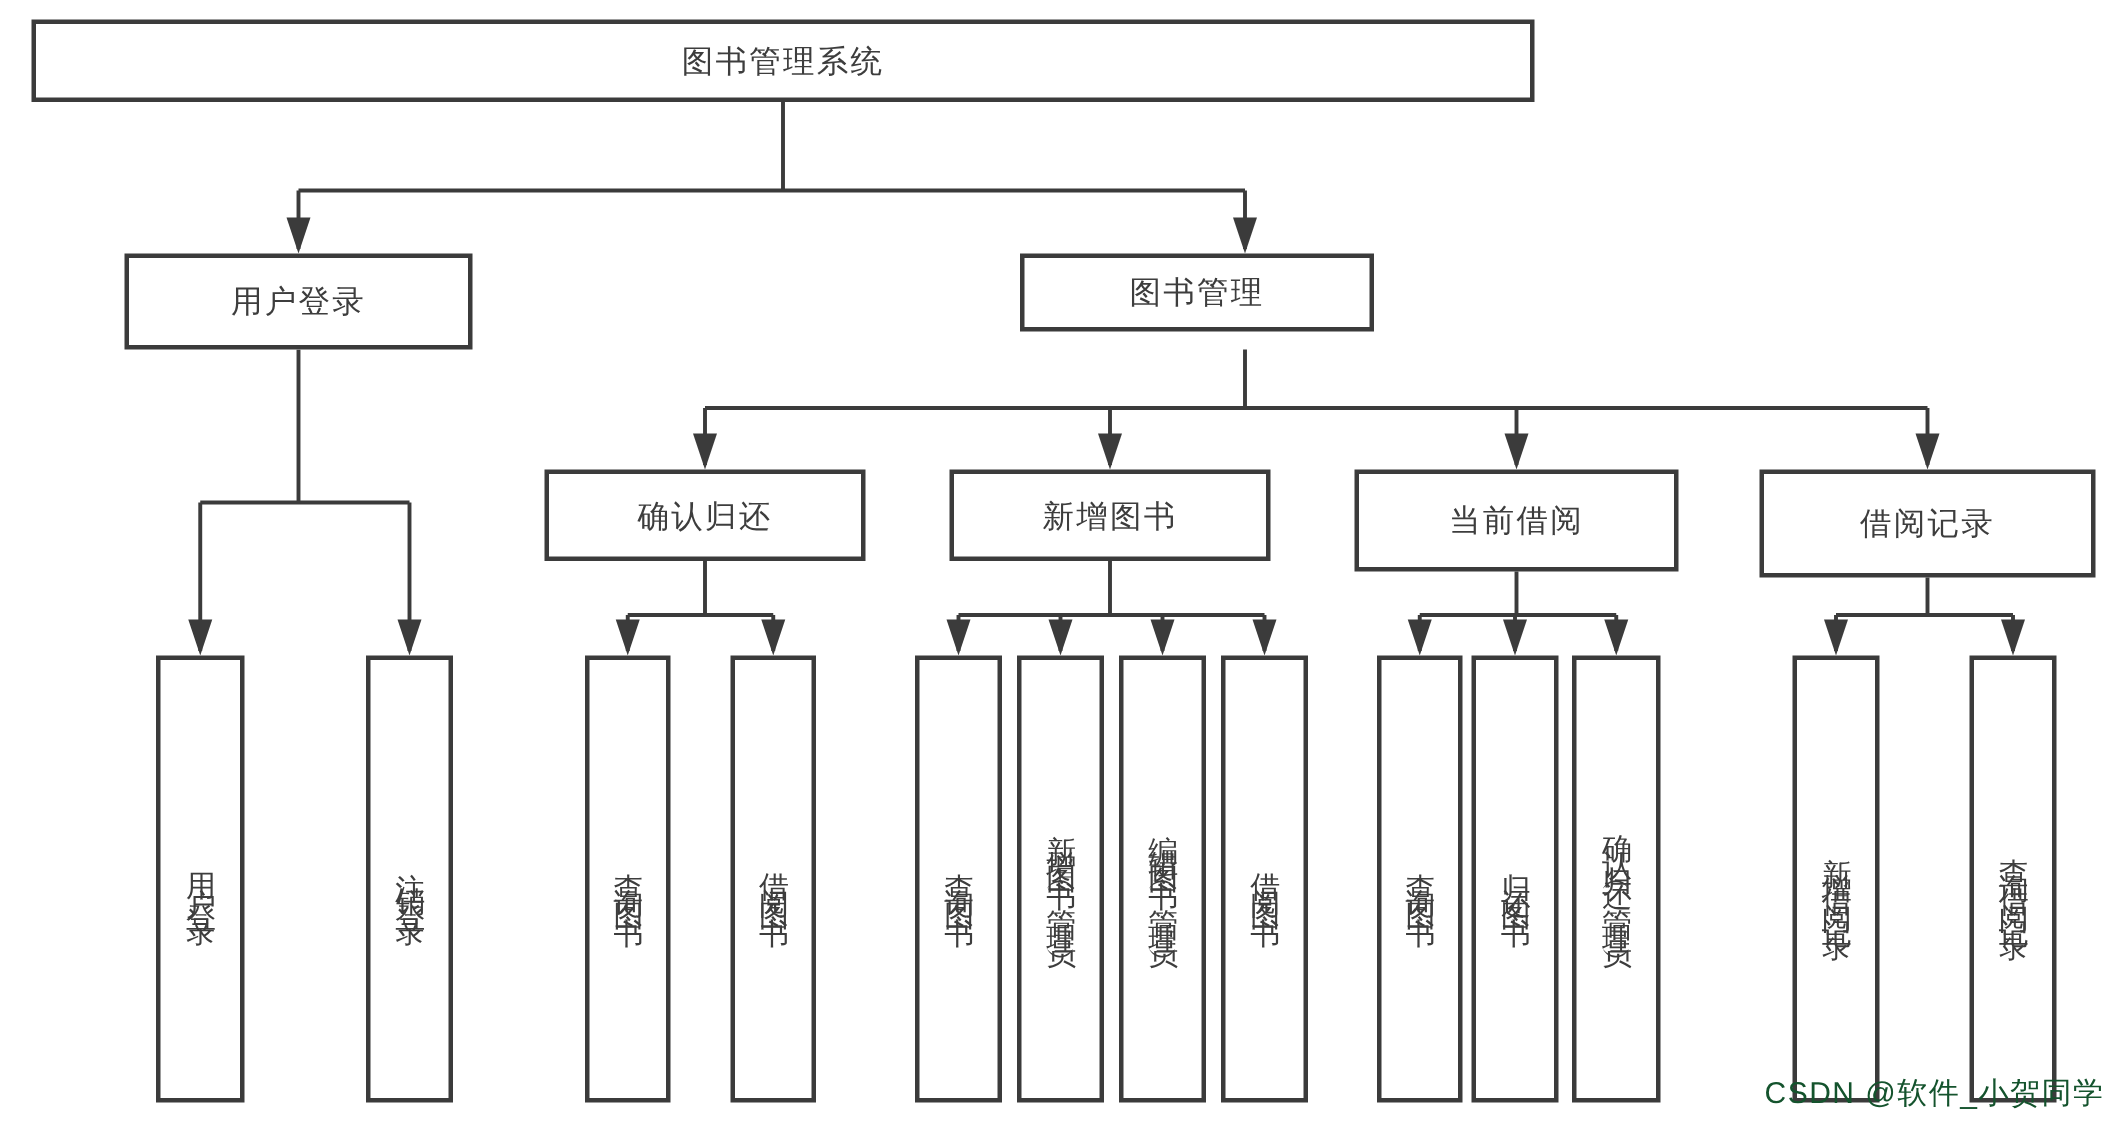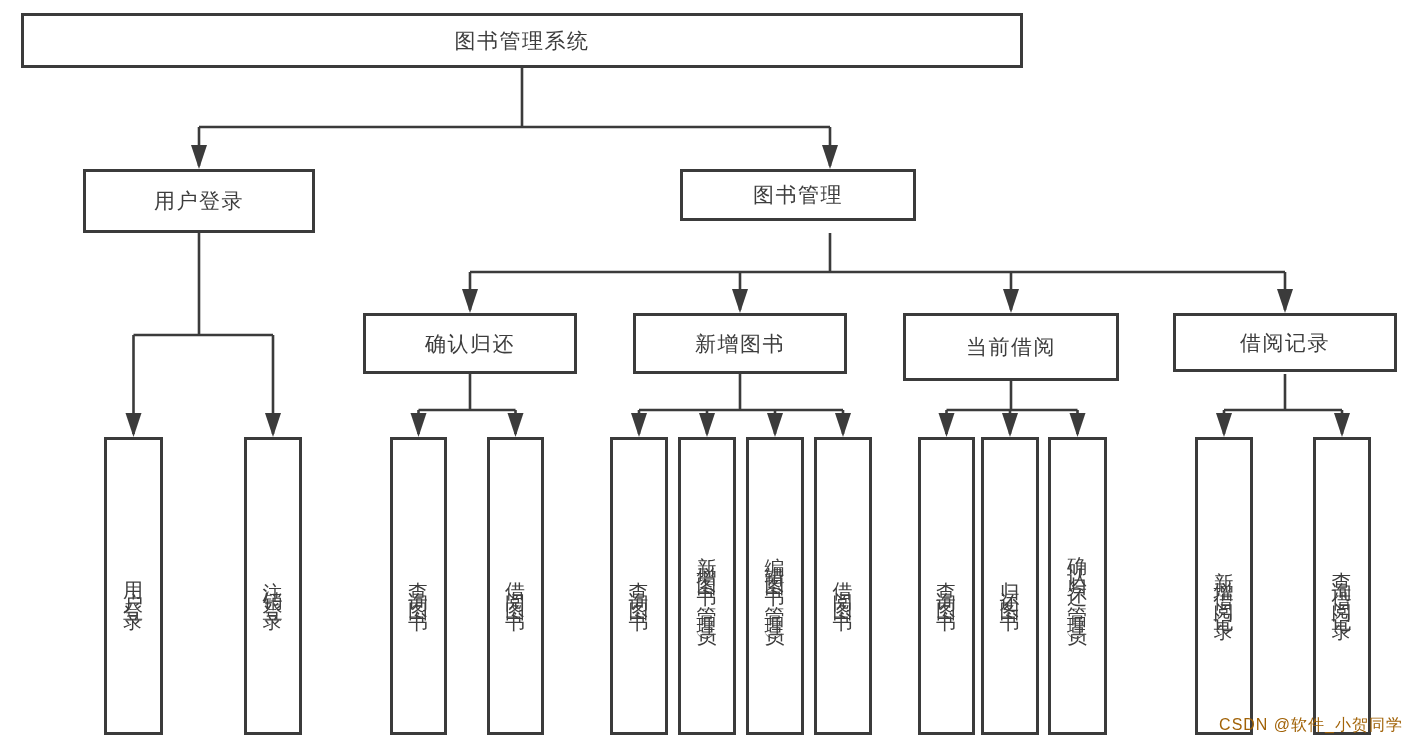--- a/index.html
+++ b/index.html
@@ -16,21 +16,21 @@
   }
   .vnode{
     position:absolute;top:437px;height:298px;box-sizing:border-box;z-index:1;
     border:3px solid #3b3b3b;background:#ffffff;
     display:flex;align-items:center;justify-content:center;
     writing-mode:vertical-rl;text-orientation:mixed;
     font-size:20px;color:#3d3d3d;letter-spacing:10px;line-height:1;
   }
   .watermark{
     position:absolute;right:2px;top:715px;z-index:5;
-    font-size:16px;color:#a16207;letter-spacing:1px;white-space:nowrap;
+    font-size:20px;color:#14532d;letter-spacing:1px;white-space:nowrap;
   }
 </style>
 </head>
 <body>
 
 <div class="canvas">
 
   <svg class="connectors" width="1405" height="747" viewBox="0 0 1405 747">
     <path fill="none" stroke="#3b3b3b" stroke-width="2.6" d="
       M522 68 V127 M199 127 H830 M199 127 V166 M830 127 V166
@@ -64,21 +64,21 @@
   </svg>
 
   <div class="hnode" style="left:21px;top:13px;width:1002px;height:55px;">图书管理系统</div>
 
   <div class="hnode" style="left:83px;top:169px;width:232px;height:64px;">用户登录</div>
   <div class="hnode" style="left:680px;top:169px;width:236px;height:52px;">图书管理</div>
 
   <div class="hnode" style="left:363px;top:313px;width:214px;height:61px;">确认归还</div>
   <div class="hnode" style="left:633px;top:313px;width:214px;height:61px;">新增图书</div>
   <div class="hnode" style="left:903px;top:313px;width:216px;height:68px;">当前借阅</div>
-  <div class="hnode" style="left:1173px;top:313px;width:224px;height:59px;">借阅记录</div>
+  <div class="hnode" style="left:1173px;top:313px;width:224px;height:72px;">借阅记录</div>
 
   <div class="vnode" style="left:104px;width:59px;">用户登录</div>
   <div class="vnode" style="left:244px;width:58px;">注销登录</div>
 
   <div class="vnode" style="left:390px;width:57px;">查询图书</div>
   <div class="vnode" style="left:487px;width:57px;">借阅图书</div>
 
   <div class="vnode" style="left:610px;width:58px;">查询图书</div>
   <div class="vnode" style="left:678px;width:58px;">新增图书（管理员）</div>
   <div class="vnode" style="left:746px;width:58px;">编辑图书（管理员）</div>

